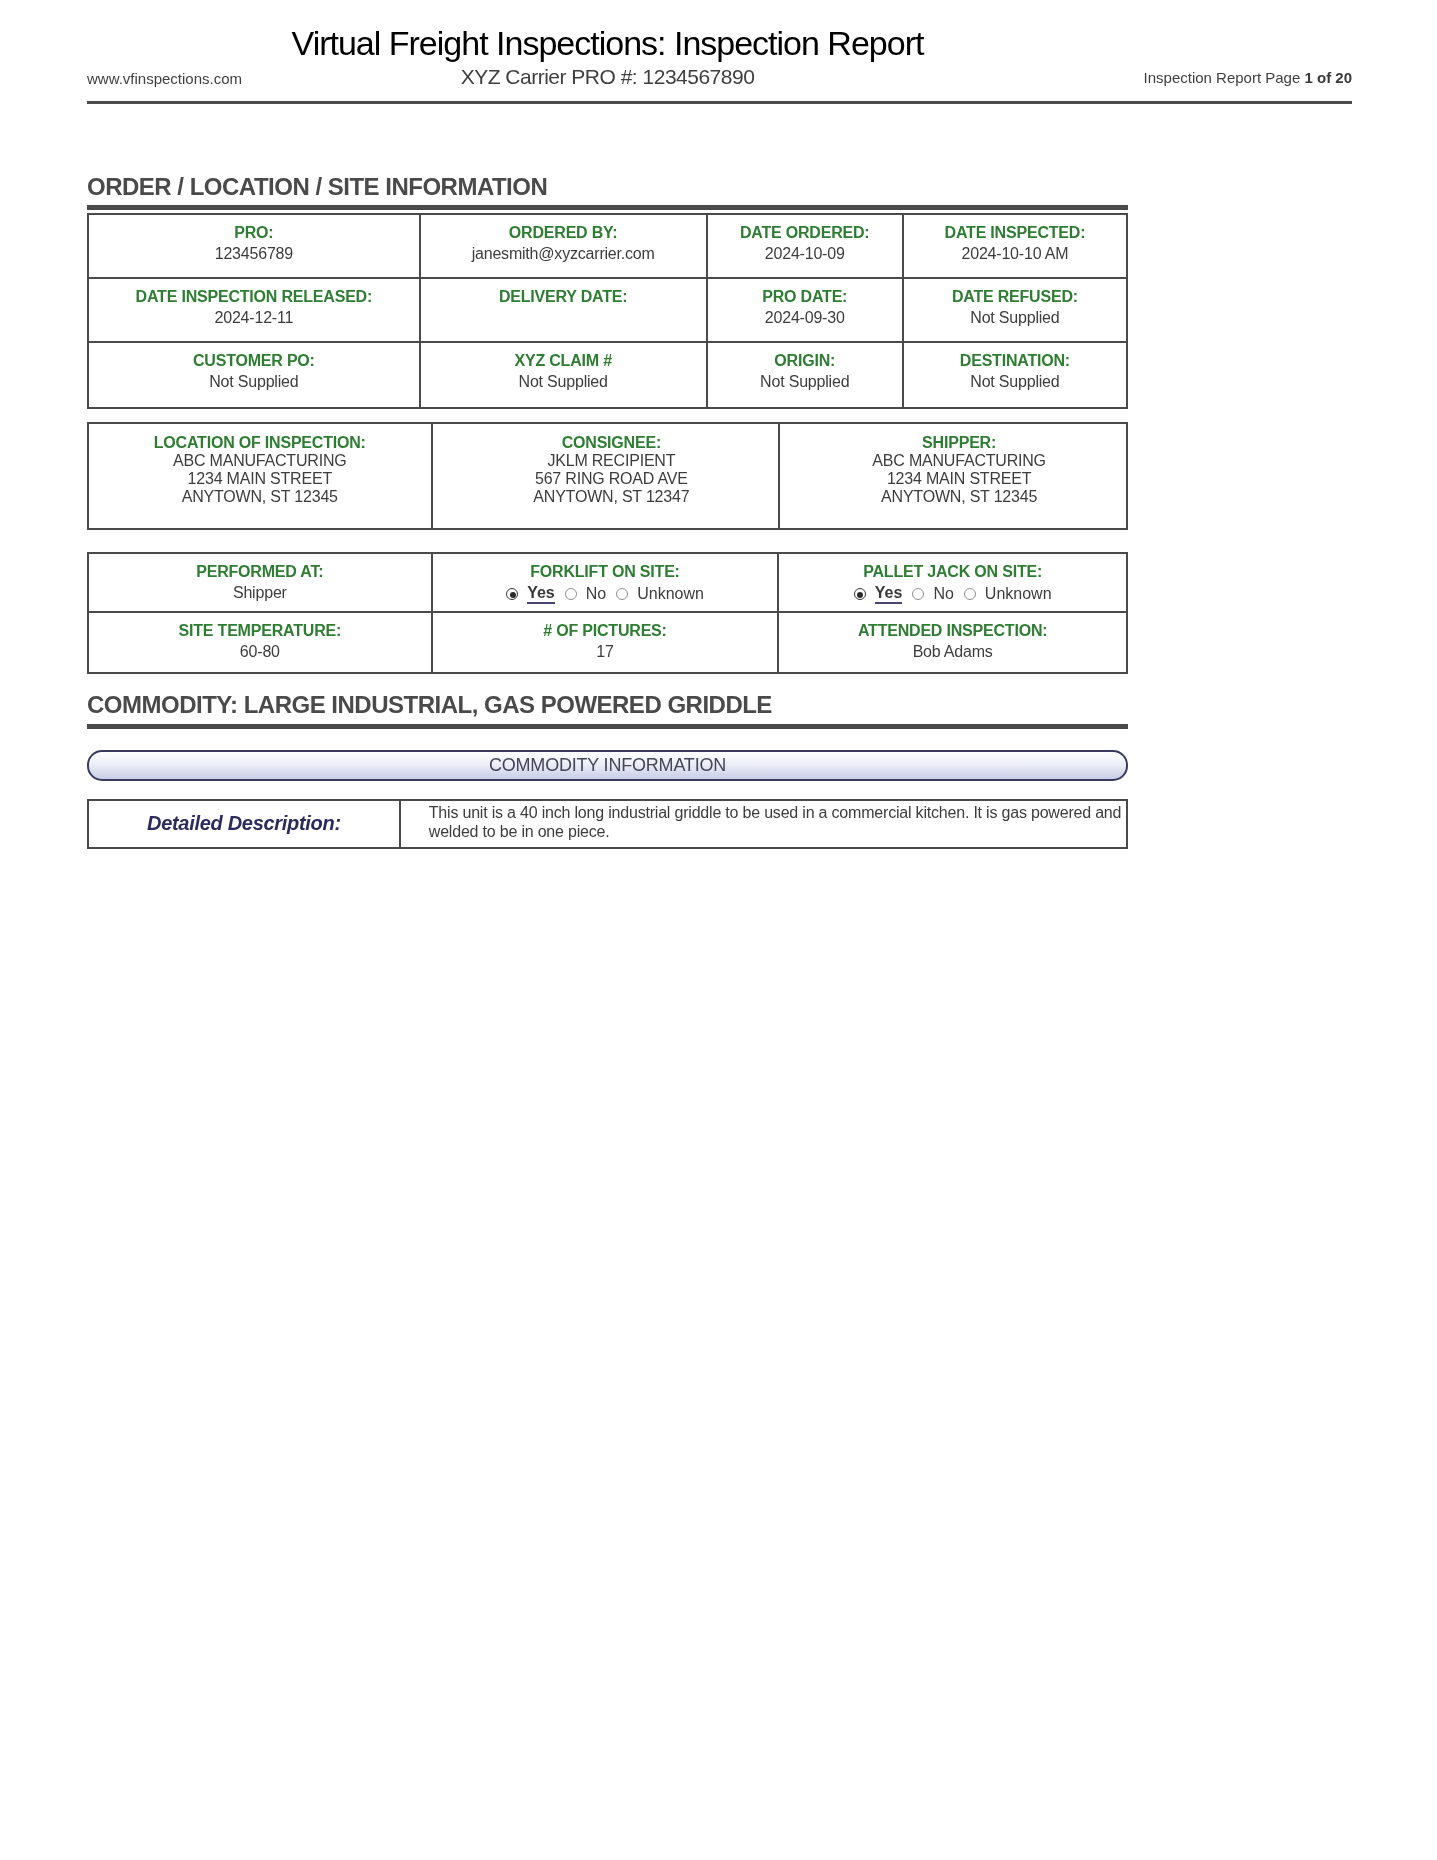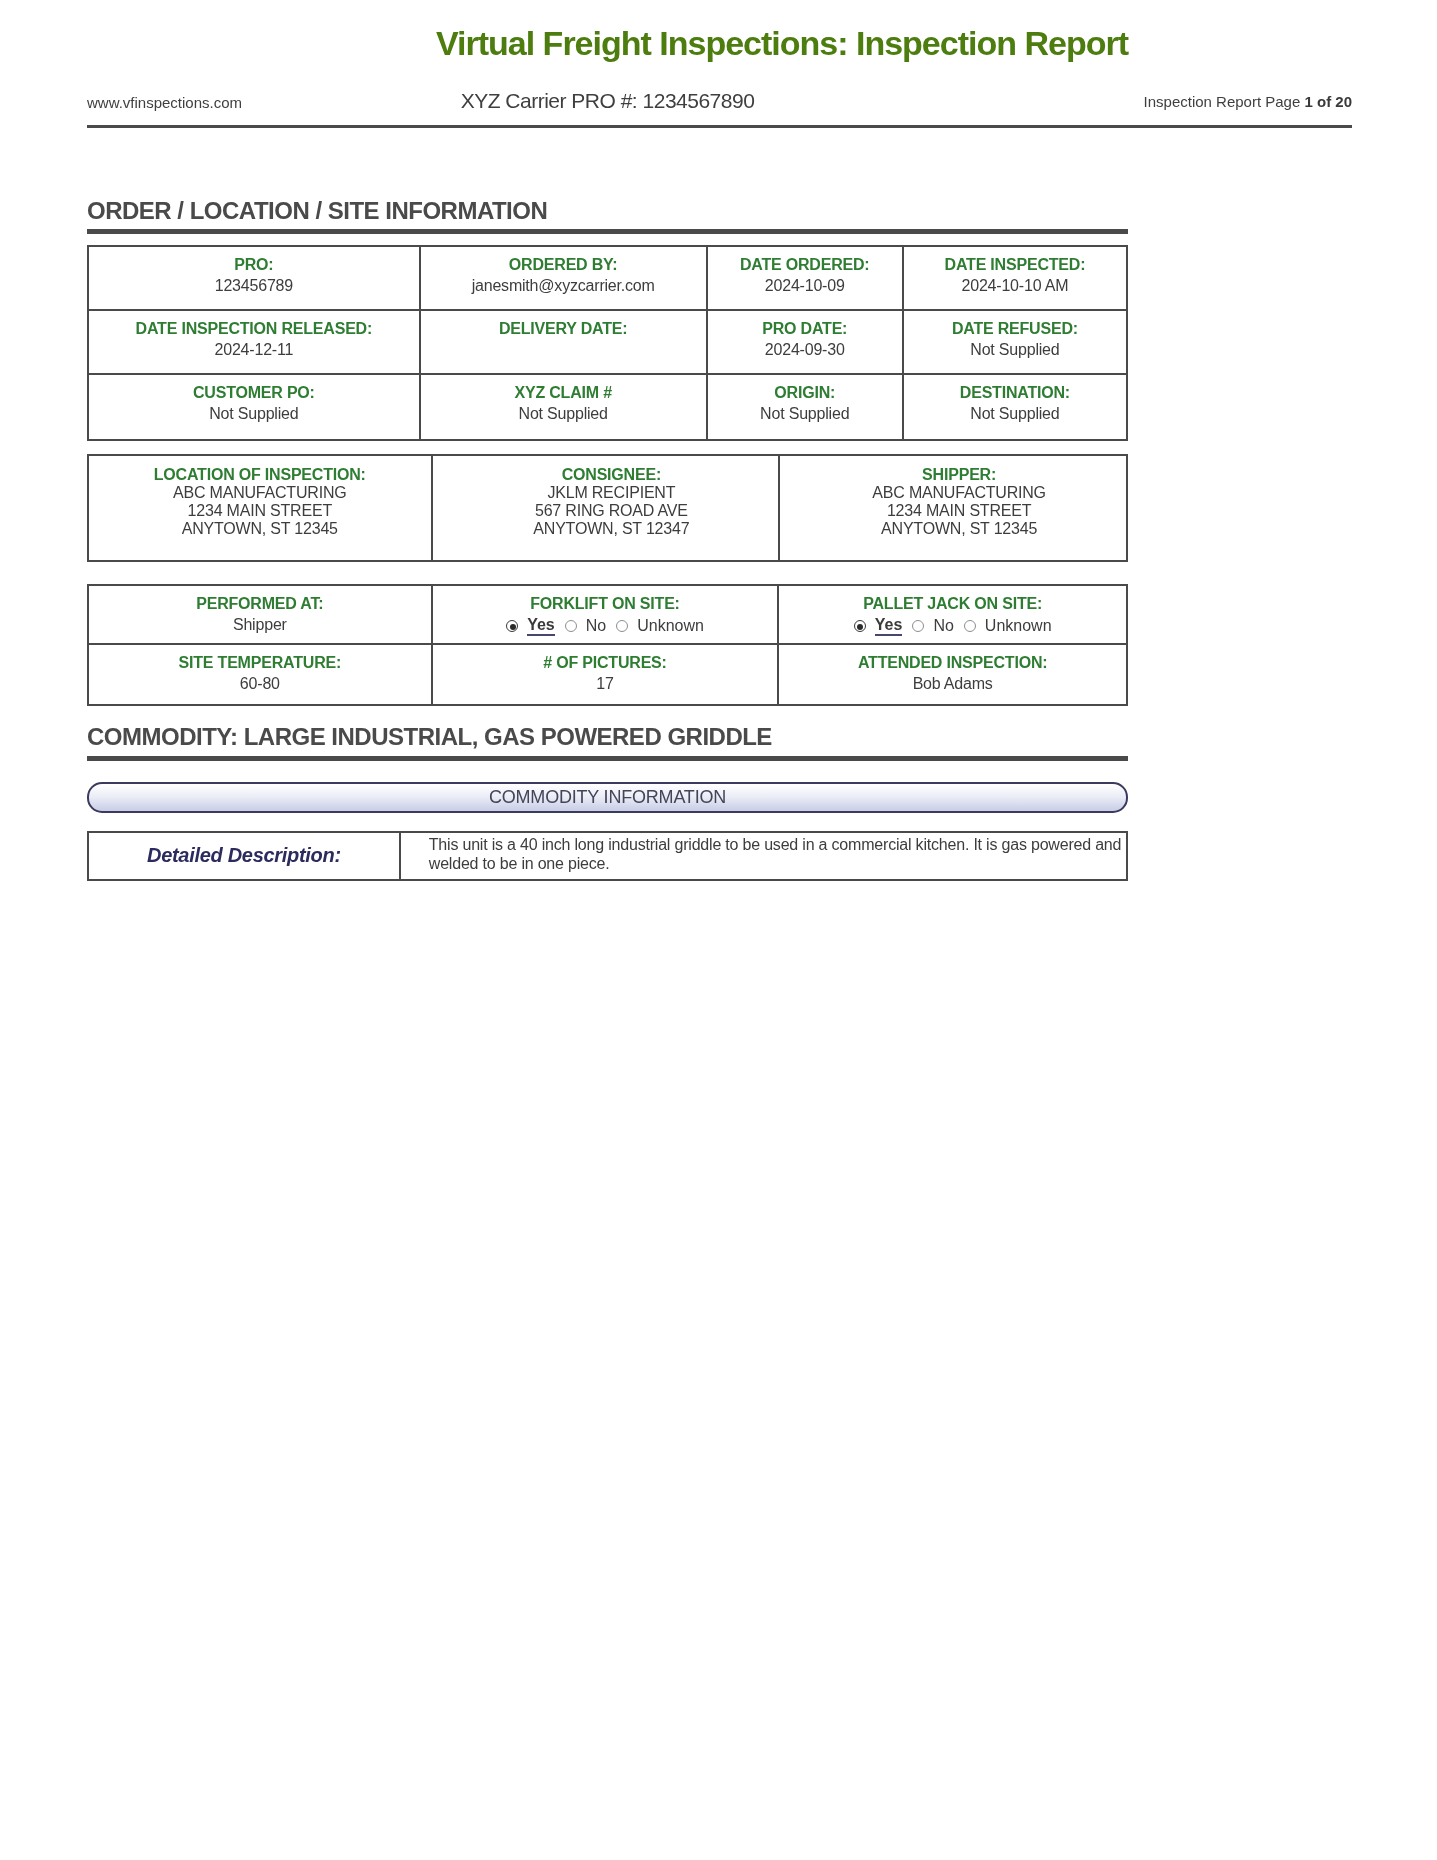--- a/index.html
+++ b/index.html
@@ -14,26 +14,26 @@
   body{
     width:1437px;min-height:1860px;
     font-family:"Liberation Sans","DejaVu Sans",sans-serif;
     color:var(--txt);
     position:relative;
   }
   .page{padding:24px 0 0 87px;width:1437px;}
 
   
   .doc-title{
-    width:1041px;text-align:right;
-    font-size:34px;font-weight:700;color:#4d7c0f;
+    width:1041px;text-align:center;
+    font-size:34px;font-weight:400;color:#000000;
     letter-spacing:-1px;line-height:1.15;
   }
   .header-row{
-    width:1265px;position:relative;margin-top:24px;height:26px;
+    width:1265px;position:relative;height:26px;
   }
   .site-url{
     position:absolute;left:0;bottom:2px;
     font-size:15px;color:#3f3f3f;
   }
   .pro-line{
     position:absolute;left:0;width:1041px;text-align:center;bottom:0;
     font-size:21px;color:#3f3f3f;letter-spacing:-0.5px;
   }
   .page-info{
@@ -53,21 +53,21 @@
   }
   .st-1{margin-top:70px;}
   .st-2{margin-top:18px;}
   .title-underline{width:1041px;height:5px;background:var(--bd);margin-top:5px;}
 
   
   .grid{
     width:1041px;display:grid;border:2px solid var(--bd);
     background:#fff;
   }
-  .t1{grid-template-columns:333fr 288fr 197fr 223fr;margin-top:11px;}
+  .t1{grid-template-columns:333fr 288fr 197fr 223fr;margin-top:3px;}
   .t2{grid-template-columns:353fr 345fr 343fr;margin-top:13px;gap:12px;}
   .t3{grid-template-columns:345fr 348fr 348fr;margin-top:22px;}
   .t4{grid-template-columns:313fr 728fr;margin-top:18px;}
 
   .cell{
     border-right:2px solid var(--bd);border-bottom:2px solid var(--bd);
     text-align:center;padding:8px 6px 6px 6px;
   }
   .t1 .cell{min-height:64px;}
   .t2 .cell{min-height:104px;padding-top:9px;}

